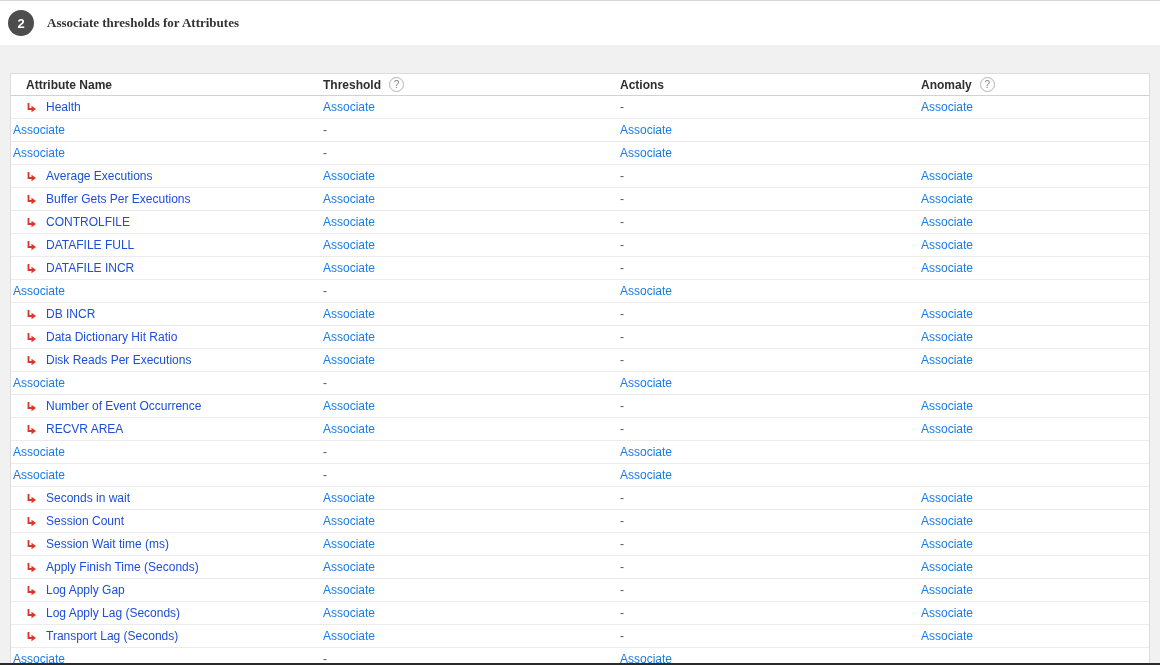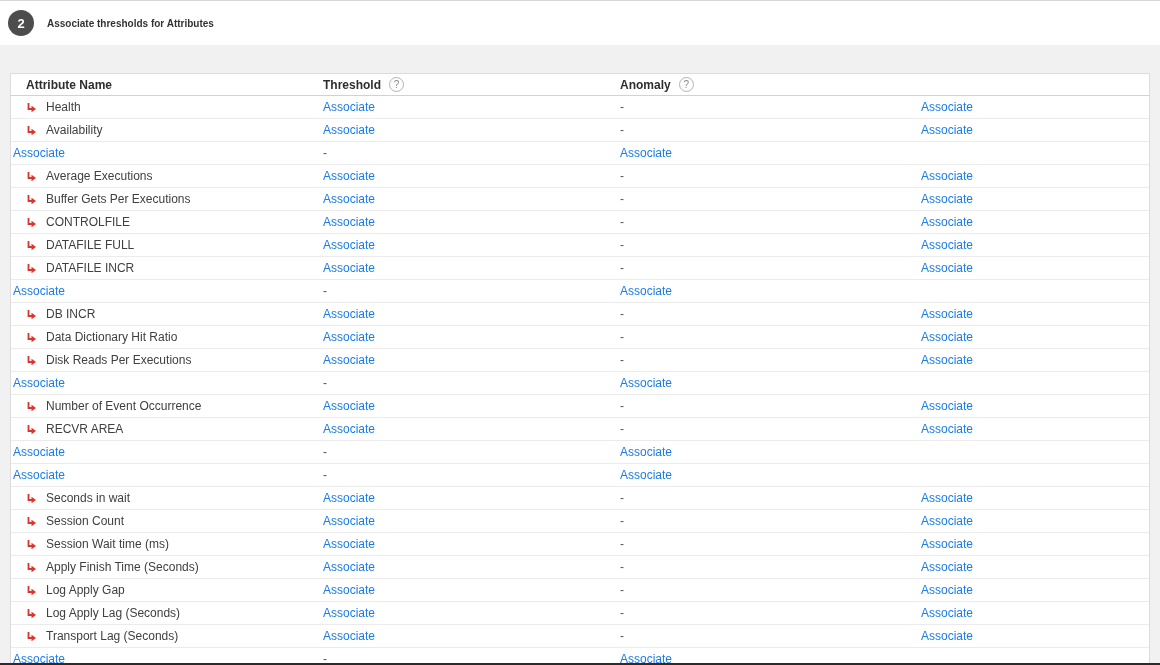--- a/index.html
+++ b/index.html
@@ -21,21 +21,21 @@
     height:44px;background:#ffffff;
     display:flex;align-items:center;gap:13px;
     padding-left:8px;
   }
   .step-circle{
     width:26px;height:26px;border-radius:50%;
     background:var(--circle);color:#ffffff;
     display:flex;align-items:center;justify-content:center;
     font-size:13px;font-weight:bold;flex:0 0 auto;
   }
-  .step-title{font-weight:bold;font-size:10px;color:#333;}
+  .step-title{font-weight:bold;font-size:13px;color:#333;font-family:Liberation Serif, serif;}
   
   .page-band{
     position:absolute;top:44px;left:0;right:0;bottom:0;
     background:#f1f1f1;
   }
   
   .table-wrap{
     position:absolute;top:72px;left:10px;width:1140px;bottom:0;
     background:#ffffff;
     border:1px solid #dcdcdc;border-bottom:none;
@@ -58,21 +58,21 @@
     cursor:pointer;background:#fdfdfd;
   }
   .row{
     display:grid;grid-template-columns:310px 297px 301px 1fr;
     height:23px;align-items:center;
     border-bottom:1px solid #ebebeb;
     background:#ffffff;
   }
   .name-cell{display:flex;align-items:center;gap:9px;}
   .arrow{display:inline-flex;flex:0 0 auto;margin-top:1px;}
-  .attr-name{color:#404040;}
+  .attr-name{color:#1d4ed8;}
   .assoc{color:var(--link);text-decoration:none;cursor:pointer;}
   .dash{color:#555;}
   
   .bottom-edge{
     position:absolute;left:0;right:0;bottom:0;height:2px;
     background:#2b2b2b;z-index:5;
   }
 </style>
 </head>
 <body>
@@ -87,20 +87,23 @@
 <div class="table-wrap">
   <div class="thead">
     <div class="cell name-cell">
       <span>Attribute Name</span>
     </div>
     <div class="cell">
       <span>Threshold</span>
       <span class="help">?</span>
     </div>
     <div class="cell">
+      <span>Actions</span>
+    </div>
+    <div class="cell">
       <span>Anomaly</span>
       <span class="help">?</span>
     </div>
   </div>
   <div>
   <div class="row">
     <div class="cell name-cell">
       <span class="arrow">
         <svg width="11" height="11" viewBox="0 0 11 11">
           <path d="M2.5 1 L2.5 7 L6 7" fill="none" stroke="var(--arrow)" stroke-width="1.8"></path>
@@ -114,29 +117,20 @@
     </div>
     <div class="cell">
       <span class="dash">-</span>
     </div>
     <div class="cell">
       <a class="assoc">Associate</a>
     </div>
   </div>
 
   <div class="row">
-    <div class="cell name-cell">
-      <span class="arrow">
-        <svg width="11" height="11" viewBox="0 0 11 11">
-          <path d="M2.5 1 L2.5 7 L6 7" fill="none" stroke="var(--arrow)" stroke-width="1.8"></path>
-          <polygon points="5.5,3.8 10,7 5.5,10.2" fill="var(--arrow)"></polygon>
-        </svg>
-      </span>
-      <span class="attr-name">Availability</span>
-    </div>
     <div class="cell">
       <a class="assoc">Associate</a>
     </div>
     <div class="cell">
       <span class="dash">-</span>
     </div>
     <div class="cell">
       <a class="assoc">Associate</a>
     </div>
   </div>

